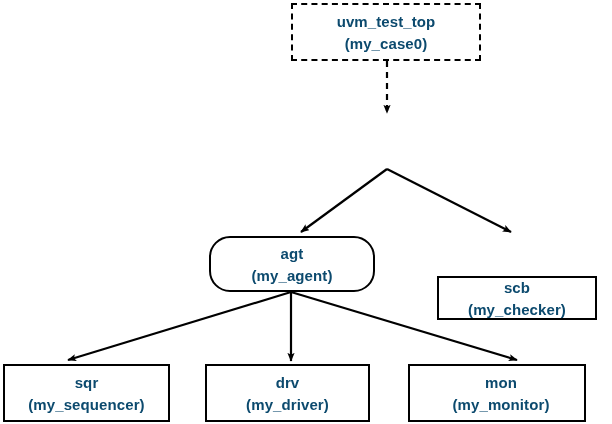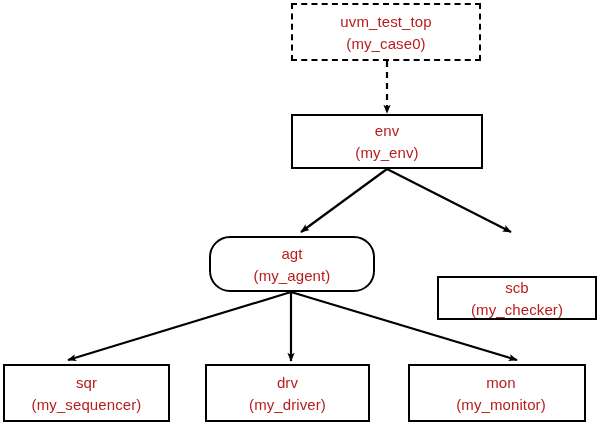--- a/index.html
+++ b/index.html
@@ -33,22 +33,22 @@
     z-index: 2;
   }
   .node-solid {
     border: 2px solid #000000;
   }
   .node-dashed {
     border: 2px dashed #000000;
   }
   .node-line {
     font-size: 15px;
-    font-weight: normal;
-    color: #b91c1c;
+    font-weight: bold;
+    color: #0c4a6e;
     line-height: 1.0;
     letter-spacing: 0.1px;
     white-space: nowrap;
   }
   .node-line-type {
     margin-bottom: 7px;
   }
 </style>
 </head>
 <body>
@@ -73,24 +73,20 @@
     <line x1="291" y1="292" x2="291" y2="361" stroke="#000000" stroke-width="2.2" marker-end="url(#arrowhead)"></line>
 
     <line x1="291" y1="292" x2="517" y2="360" stroke="#000000" stroke-width="2.2" marker-end="url(#arrowhead)"></line>
   </svg>
 
   <div class="node node-dashed" style="left:291px; top:3px; width:190px; height:58px;">
     <span class="node-line node-line-type">uvm_test_top</span>
     <span class="node-line">(my_case0)</span>
   </div>
 
-  <div class="node node-solid" style="left:291px; top:114px; width:192px; height:55px;">
-    <span class="node-line node-line-type">env</span>
-    <span class="node-line">(my_env)</span>
-  </div>
 
   <div class="node node-solid" style="left:209px; top:236px; width:166px; height:56px;border-radius:21px;">
     <span class="node-line node-line-type">agt</span>
     <span class="node-line">(my_agent)</span>
   </div>
 
   <div class="node node-solid" style="left:437px; top:236px; width:160px; height:44px;margin-top:40px;">
     <span class="node-line node-line-type">scb</span>
     <span class="node-line">(my_checker)</span>
   </div>

